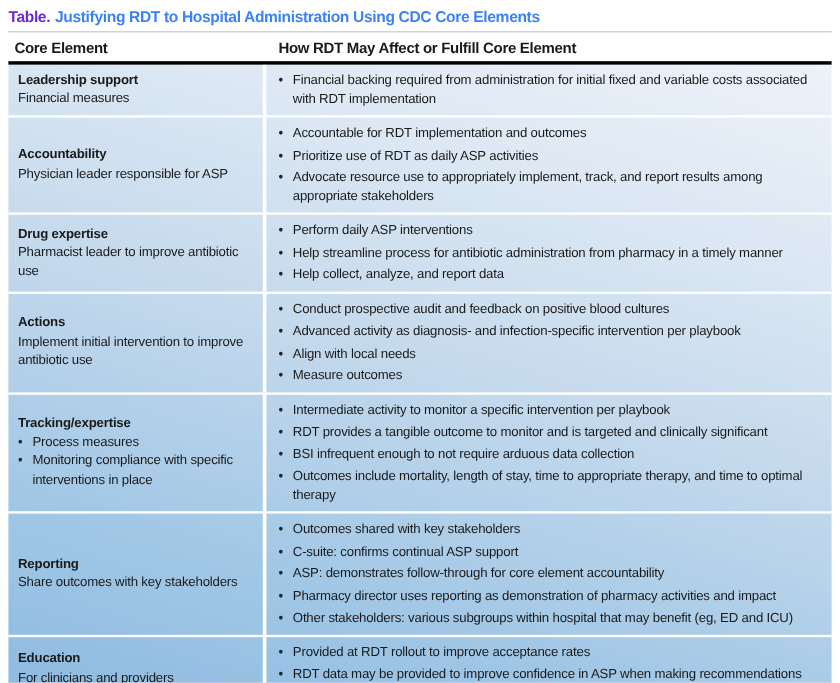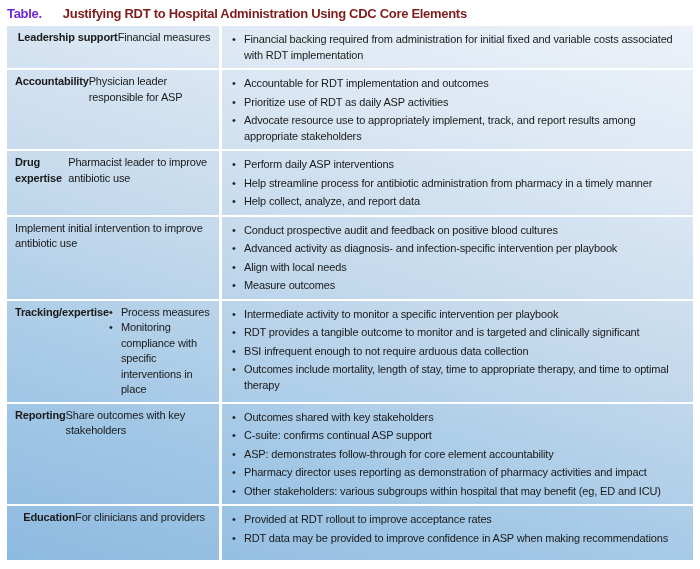--- a/index.html
+++ b/index.html
@@ -6,21 +6,21 @@
   body{
     width:700px;height:569px;overflow:hidden;
     font-family:"Liberation Sans","DejaVu Sans",sans-serif;
     color:#1a1a1a;letter-spacing:-0.15px;
   }
   .page{padding:4px 7px 0 7px;}
 
   
   .title{font-size:13px;font-weight:bold;letter-spacing:-0.3px;padding:2px 0 5px 0;}
   .title-label{color:#6d28d9;margin-right:4px;}
-  .title-text{color:#7f1d1d;margin-left:17px;}
+  .title-text{color:#3b82f6;}
 
   
   .header-row{
     display:grid;grid-template-columns:212px 1fr;
     border-top:1px solid #c9c9c9;
     border-bottom:3px solid #000;
     padding:6px 0 4px 0;
   }
   .header-cell{font-size:12.5px;font-weight:bold;letter-spacing:-0.25px;}
   .header-cell.left{padding-left:5px;}
@@ -34,21 +34,21 @@
   .trow + .trow{border-top:2px solid #ffffff;}
   .trow:nth-child(1){min-height:38px;}
   .trow:nth-child(2){min-height:66px;}
   .trow:nth-child(3){min-height:56px;}
   .trow:nth-child(4){min-height:72px;}
   .trow:nth-child(5){min-height:87px;}
   .trow:nth-child(6){min-height:97px;}
   .trow:nth-child(7){min-height:54px;}
 
   .cell-left{
-    display:flex;flex-direction:row;justify-content:center;
+    display:flex;flex-direction:column;justify-content:center;
     padding:4px 6px 4px 8px;
     font-size:11px;line-height:15.5px;
   }
   .row-heading{font-weight:bold;}
   .detail-line{display:flex;}
   .detail-line .marker{flex:0 0 12px;color:#222;}
   .detail-line .dtext{flex:1;}
 
   .cell-right{
     border-left:3px solid #ffffff;
@@ -63,20 +63,24 @@
 </style>
 </head>
 <body>
 
 <div class="page">
 
   <div class="title">
     <span class="title-label">Table.</span><span class="title-text">Justifying RDT to Hospital Administration Using CDC Core Elements</span>
   </div>
 
+  <div class="header-row">
+    <div class="header-cell left">Core Element</div>
+    <div class="header-cell right">How RDT May Affect or Fulfill Core Element</div>
+  </div>
 
   <div class="table-body" id="table-body">
   <div class="trow">
     <div class="cell-left">
       <div class="row-heading">Leadership support</div>
       <div class="row-details">
             <div class="detail-line">
               <span class="dtext">Financial measures</span>
             </div>
           </div>
@@ -140,20 +144,21 @@
             <li>
               <span class="marker">•</span>
               <span class="ptext">Help collect, analyze, and report data</span>
             </li>
           </ul>
     </div>
   </div>
 
   <div class="trow">
     <div class="cell-left">
+      <div class="row-heading">Actions</div>
       <div class="row-details">
             <div class="detail-line">
               <span class="dtext">Implement initial intervention to improve antibiotic use</span>
             </div>
           </div>
     </div>
     <div class="cell-right">
       <ul class="points">
             <li>
               <span class="marker">•</span>

